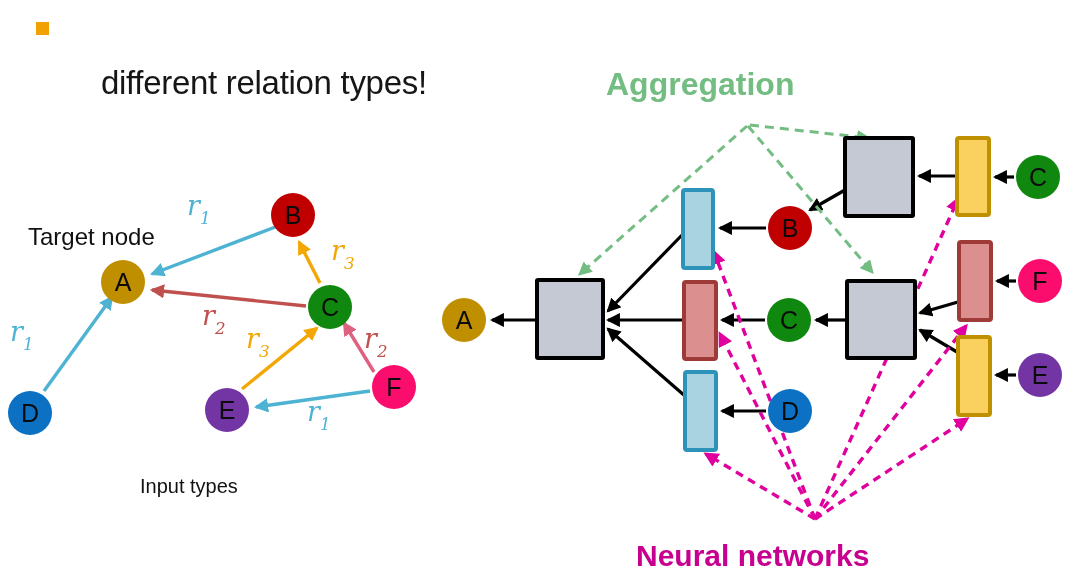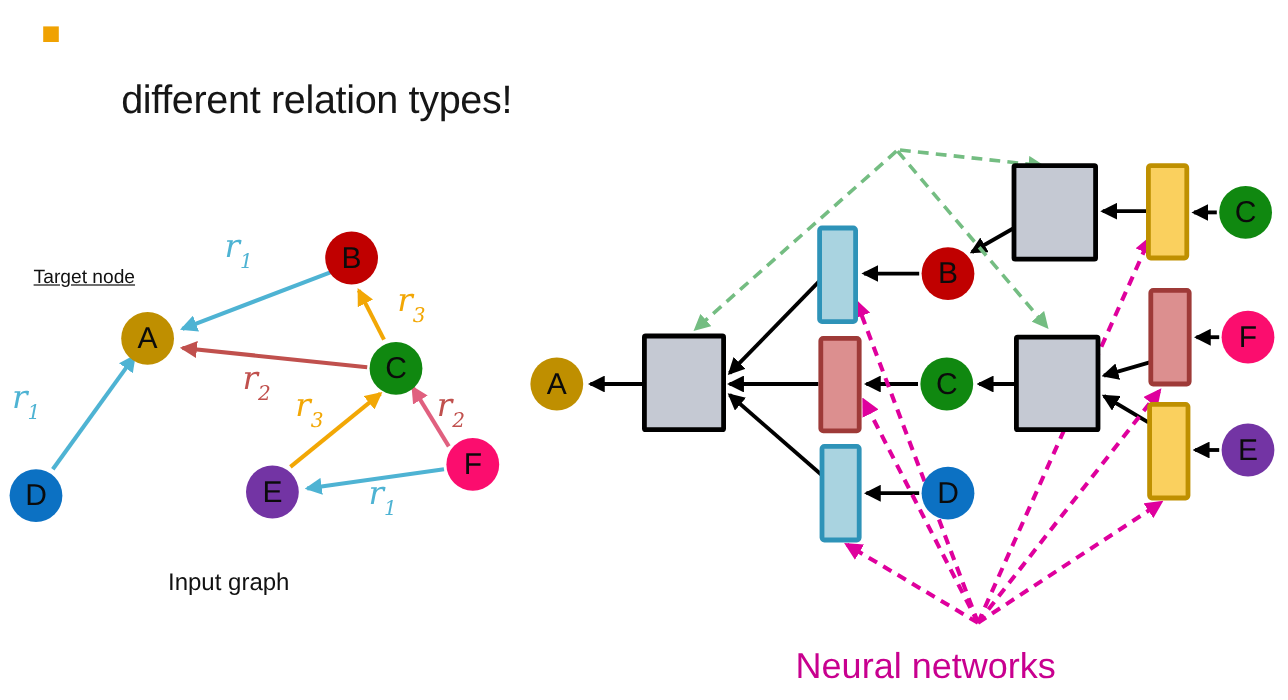--- a/index.html
+++ b/index.html
@@ -6,24 +6,24 @@
   #slide{
     position:relative;width:1073px;height:583px;background:#ffffff;
     font-family:"Liberation Sans",sans-serif;overflow:hidden;
   }
   
   .bullet-sq{position:absolute;left:36px;top:22px;width:13px;height:13px;background:#F0A202;}
   .h-line{position:absolute;left:57px;color:#161616;font-size:33px;letter-spacing:-0.3px;white-space:nowrap;}
   #h1{top:12px;} #h2{top:64px;margin-left:44px;}
   
   .lbl{position:absolute;white-space:nowrap;}
-  #target-node-lbl{left:28px;top:223px;font-size:16px;color:#111;text-decoration:underline;}
+  #target-node-lbl{left:28px;top:223px;font-size:24px;color:#111;}
   #input-graph-lbl{left:140px;top:475px;font-size:20px;color:#111;}
   #aggregation-lbl{left:606px;top:66px;font-size:32px;font-weight:bold;color:#74BD82;}
-  #neural-lbl{left:663px;top:539px;font-size:30px;font-weight:normal;color:#C8008F;}
+  #neural-lbl{left:636px;top:539px;font-size:30px;font-weight:bold;color:#C8008F;}
   
   .rlab{position:absolute;font-family:"DejaVu Serif",serif;font-style:italic;font-size:27px;line-height:1;}
   .rlab sub{font-size:0.62em;font-style:italic;position:relative;top:3px;left:0px;}
   
   .node{position:absolute;width:44px;height:44px;border-radius:50%;
         display:flex;align-items:center;justify-content:center;
         font-size:25px;color:#0b0b0b;}
   .c-gold{background:#BF8F00;} .c-red{background:#C00000;} .c-green{background:#108810;}
   .c-blue{background:#0C71C3;} .c-purple{background:#7334A4;} .c-pink{background:#FB0D6E;}
   
@@ -105,21 +105,21 @@
       <line x1="815" y1="519" x2="706" y2="454" marker-end="url(#m-mag)"></line>
       <line x1="815" y1="519" x2="714" y2="252" marker-end="url(#m-mag)"></line>
       <line x1="815" y1="519" x2="720" y2="334" marker-end="url(#m-mag)"></line>
       <line x1="815" y1="519" x2="958" y2="199" marker-end="url(#m-mag)"></line>
       <line x1="815" y1="519" x2="966" y2="326" marker-end="url(#m-mag)"></line>
       <line x1="815" y1="519" x2="967" y2="419" marker-end="url(#m-mag)"></line>
     </g>
   </svg>
 
   <div class="lbl" id="target-node-lbl">Target node</div>
-  <div class="lbl" id="input-graph-lbl">Input graph</div>
+  <div class="lbl" id="input-graph-lbl">Input types</div>
 
   <div class="node c-gold" style="left:101px;top:260px;">
       <span>A</span>
     </div>
   <div class="node c-red" style="left:271px;top:193px;">
       <span>B</span>
     </div>
   <div class="node c-green" style="left:308px;top:285px;">
       <span>C</span>
     </div>
@@ -134,20 +134,21 @@
     </div>
 
   <span class="rlab" style="left:187px;top:192px;color:#4EB3D3;"><span>r</span><sub>1</sub></span>
   <span class="rlab" style="left:331px;top:237px;color:#F2A705;"><span>r</span><sub>3</sub></span>
   <span class="rlab" style="left:202px;top:302px;color:#C0504D;"><span>r</span><sub>2</sub></span>
   <span class="rlab" style="left:246px;top:325px;color:#F2A705;"><span>r</span><sub>3</sub></span>
   <span class="rlab" style="left:364px;top:325px;color:#C0504D;"><span>r</span><sub>2</sub></span>
   <span class="rlab" style="left:10px;top:318px;color:#4EB3D3;"><span>r</span><sub>1</sub></span>
   <span class="rlab" style="left:307px;top:398px;color:#4EB3D3;"><span>r</span><sub>1</sub></span>
 
+  <div class="lbl" id="aggregation-lbl">Aggregation</div>
   <div class="lbl" id="neural-lbl">Neural networks</div>
 
   <div class="aggbox" style="left:535px;top:278px;width:70px;height:82px;"></div>
   <div class="aggbox" style="left:843px;top:136px;width:72px;height:82px;"></div>
   <div class="aggbox" style="left:845px;top:279px;width:72px;height:81px;"></div>
 
   <div class="nnrect nn-cyan" style="left:681px;top:188px;width:34px;height:82px;"></div>
   <div class="nnrect nn-red" style="left:682px;top:280px;width:36px;height:81px;"></div>
   <div class="nnrect nn-cyan" style="left:683px;top:370px;width:35px;height:82px;"></div>
   <div class="nnrect nn-yellow" style="left:955px;top:136px;width:36px;height:81px;"></div>

